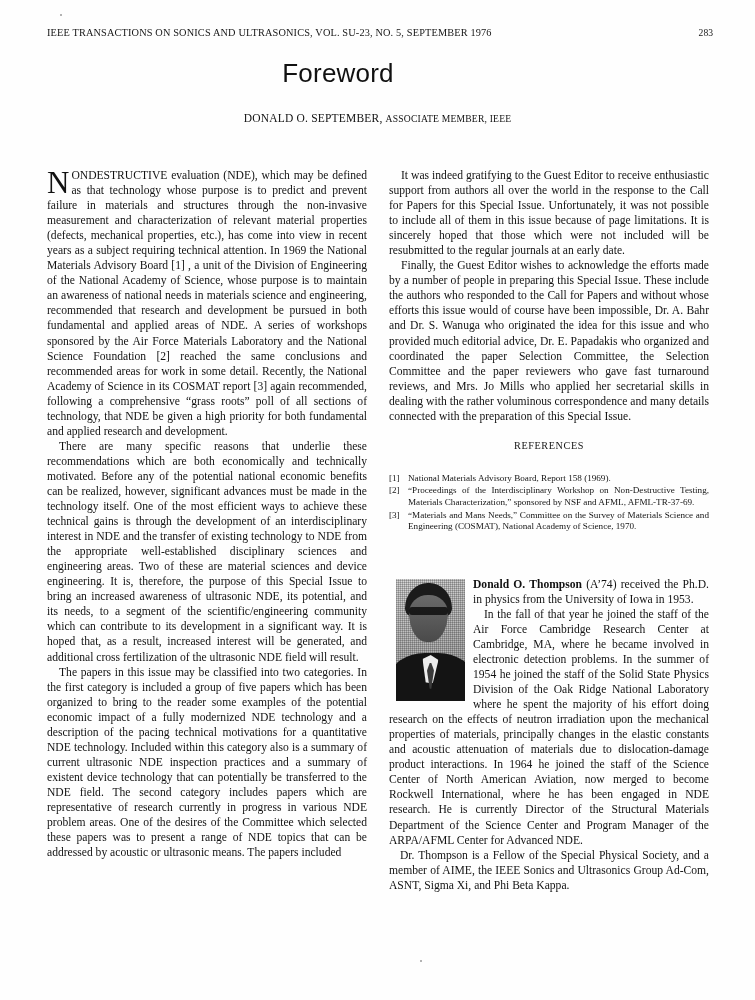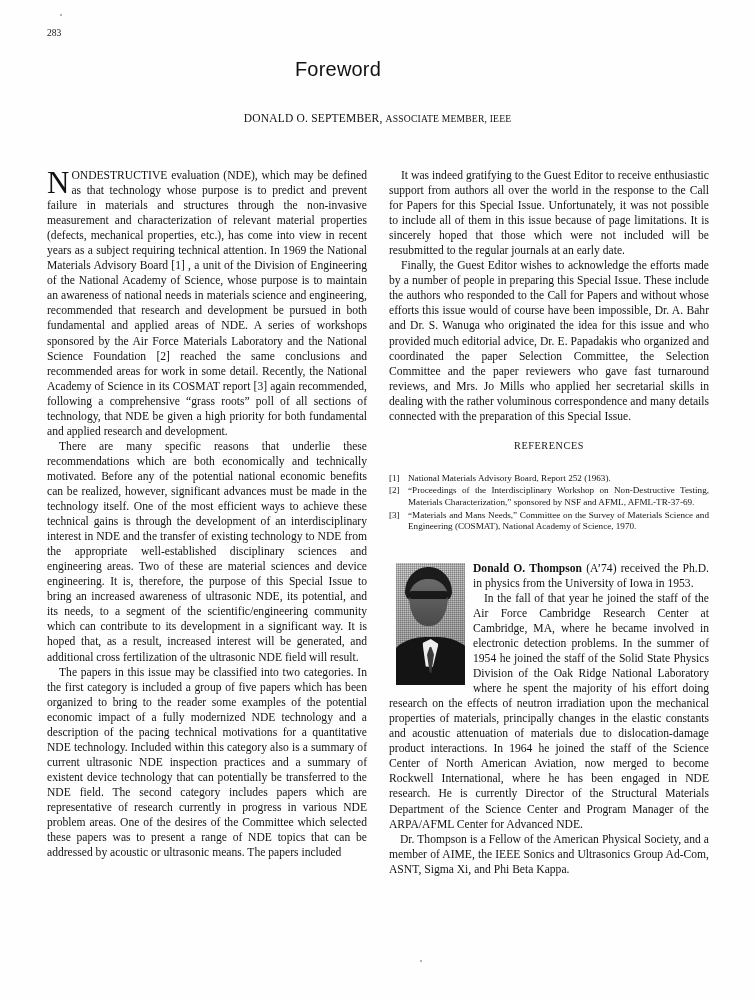--- a/index.html
+++ b/index.html
@@ -45,21 +45,21 @@
     color: #161616;
   }
   
   .title {
     position: absolute;
     top: 58px;
     left: 0;
     width: 676px;
     text-align: center;
     font-family: "Liberation Sans", "DejaVu Sans", sans-serif;
-    font-size: 20px;
+    font-size: 26px;
     font-weight: 400;
     letter-spacing: 0.2px;
     color: #111;
   }
   .byline {
     position: absolute;
     top: 112px;
     left: 0;
     width: 755px;
     text-align: center;
@@ -127,21 +127,21 @@
   .ref-num {
     width: 19px;
     flex: 0 0 19px;
     text-align: left;
   }
   .ref-text {
     flex: 1;
   }
   
   .bio {
-    margin-top: 28px;
+    margin-top: 44px;
     font-size: 9.2px;
     line-height: 11.35px;
     color: #141414;
     text-align: justify;
   }
   .bio-photo {
     float: left;
     width: 69px;
     height: 122px;
     margin: 2px 8px 3px 7px;
@@ -213,20 +213,21 @@
     background: #9a9a9a;
     border-radius: 50%;
   }
 </style>
 </head>
 <body>
 
 <div class="page">
 
   <div class="running-head">
+    <div class="running-head-text">IEEE TRANSACTIONS ON SONICS AND ULTRASONICS, VOL. SU-23, NO. 5, SEPTEMBER 1976</div>
     <div class="page-number">283</div>
   </div>
 
   <div class="title">Foreword</div>
 
   <div class="byline">
     <span>DONALD O. SEPTEMBER,</span>
     <span class="sc">ASSOCIATE MEMBER, IEEE</span>
   </div>
 
@@ -239,21 +240,21 @@
     </div>
 
     <div class="col">
       <p>It was indeed gratifying to the Guest Editor to receive enthusiastic support from authors all over the world in the response to the Call for Papers for this Special Issue. Unfortunately, it was not possible to include all of them in this issue because of page limitations. It is sincerely hoped that those which were not included will be resubmitted to the regular journals at an early date.</p>
       <p>Finally, the Guest Editor wishes to acknowledge the efforts made by a number of people in preparing this Special Issue. These include the authors who responded to the Call for Papers and without whose efforts this issue would of course have been impossible, Dr. A. Bahr and Dr. S. Wanuga who originated the idea for this issue and who provided much editorial advice, Dr. E. Papadakis who organized and coordinated the paper Selection Committee, the Selection Committee and the paper reviewers who gave fast turnaround reviews, and Mrs. Jo Mills who applied her secretarial skills in dealing with the rather voluminous correspondence and many details connected with the preparation of this Special Issue.</p>
 
       <div class="refs-heading">REFERENCES</div>
 
       <div class="ref-item">
         <span class="ref-num">[1]</span>
-        <span class="ref-text">National Materials Advisory Board, Report 252 (1963).</span>
+        <span class="ref-text">National Materials Advisory Board, Report 158 (1969).</span>
       </div>
       <div class="ref-item">
         <span class="ref-num">[2]</span>
         <span class="ref-text">“Proceedings of the Interdisciplinary Workshop on Non-Destructive Testing, Materials Characterization,” sponsored by NSF and AFML, AFML-TR-37-69.</span>
       </div>
       <div class="ref-item">
         <span class="ref-num">[3]</span>
         <span class="ref-text">“Materials and Mans Needs,” Committee on the Survey of Materials Science and Engineering (COSMAT), National Academy of Science, 1970.</span>
       </div>
 
@@ -262,21 +263,21 @@
           <span class="bg"></span>
           <span class="hair"></span>
           <span class="face"></span>
           <span class="glasses"></span>
           <span class="shoulders"></span>
           <span class="shirt"></span>
           <span class="tie"></span>
         </div>
         <p class="first"><span class="bioname">Donald O. Thompson</span><span> (A’74) received the Ph.D. in physics from the University of Iowa in 1953.</span></p>
         <p>In the fall of that year he joined the staff of the Air Force Cambridge Research Center at Cambridge, MA, where he became involved in electronic detection problems. In the summer of 1954 he joined the staff of the Solid State Physics Division of the Oak Ridge National Laboratory where he spent the majority of his effort doing research on the effects of neutron irradiation upon the mechanical properties of materials, principally changes in the elastic constants and acoustic attenuation of materials due to dislocation-damage product interactions. In 1964 he joined the staff of the Science Center of North American Aviation, now merged to become Rockwell International, where he has been engaged in NDE research. He is currently Director of the Structural Materials Department of the Science Center and Program Manager of the ARPA/AFML Center for Advanced NDE.</p>
-        <p>Dr. Thompson is a Fellow of the American Physical Society, and a member of AIME, the IEEE Sonics and Ultrasonics Group Ad-Com, ASNT, Sigma Xi, and Phi Beta Kappa.</p>
+        <p>Dr. Thompson is a Fellow of the Special Physical Society, and a member of AIME, the IEEE Sonics and Ultrasonics Group Ad-Com, ASNT, Sigma Xi, and Phi Beta Kappa.</p>
       </div>
     </div>
 
   </div>
 
   <span class="artifact-dot" style="left:420px; top:960px;"></span>
   <span class="artifact-dot" style="left:60px; top:14px;"></span>
 
 </div>
 

